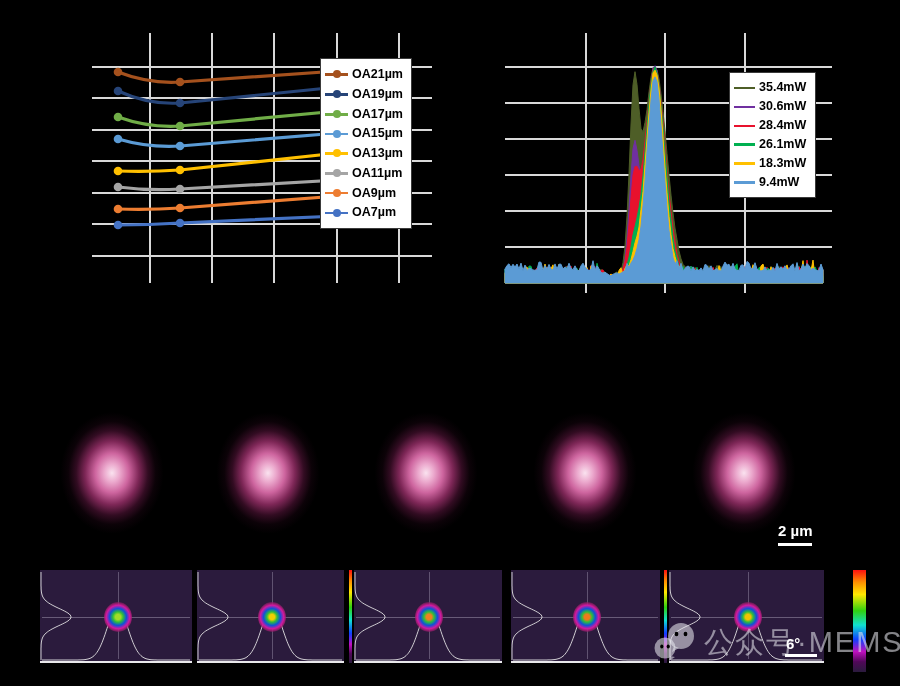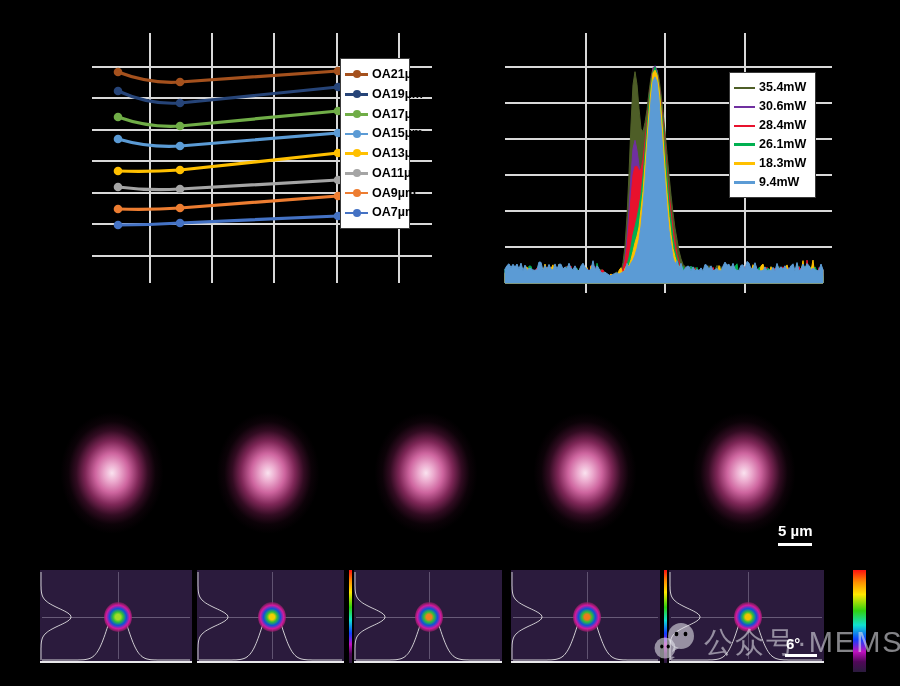--- a/index.html
+++ b/index.html
@@ -84,21 +84,21 @@
         <path d="M118,209 Q149,210 180,208 Q259,202 338,196" fill="none" stroke="#ED7D31" stroke-width="3.2" stroke-linecap="round"></path>
         <circle cx="118" cy="209" r="4.3" fill="#ED7D31"></circle>
         <circle cx="180" cy="208" r="4.3" fill="#ED7D31"></circle>
         <circle cx="338" cy="196" r="4.3" fill="#ED7D31"></circle>
         <path d="M118,225 Q149,225 180,223 Q259,219.5 338,216" fill="none" stroke="#4472C4" stroke-width="3.2" stroke-linecap="round"></path>
         <circle cx="118" cy="225" r="4.3" fill="#4472C4"></circle>
         <circle cx="180" cy="223" r="4.3" fill="#4472C4"></circle>
         <circle cx="338" cy="216" r="4.3" fill="#4472C4"></circle>
       </svg>
   </div>
-  <div id="oa-legend" class="legend" style="left:340px;top:58px;width:70px;height:171px;">
+  <div id="oa-legend" class="legend" style="left:320px;top:58px;width:92px;height:171px;">
       <div class="legend-row">
         <span class="lg-marker">
         <span class="lg-line" style="background:#A5511D"></span>
         <span class="lg-dot" style="background:#A5511D"></span>
         </span>
       <span class="lg-label">OA21µm</span>
       </div>
       <div class="legend-row">
         <span class="lg-marker">
         <span class="lg-line" style="background:#264478"></span>
@@ -214,21 +214,21 @@
       </div>
     </div>
 
   <div id="blobs">
       <div class="blob" style="left: 56px; top: 407px;"></div>
       <div class="blob" style="left: 212px; top: 407px;"></div>
       <div class="blob" style="left: 370px; top: 407px;"></div>
       <div class="blob" style="left: 529px; top: 407px;"></div>
       <div class="blob" style="left: 688px; top: 407px;"></div>
     </div>
-  <div class="sb-label" id="sb5-label" style="left: 778px; top: 523px;">5 µm</div>
+  <div class="sb-label" id="sb5-label" style="left: 778px; top: 523px;">2 µm</div>
   <div class="sb-bar" id="sb5-bar" style="left: 778px; top: 543px; width: 34px; height: 3px;"></div>
 
   <div id="panels">
       <div class="panel" style="left: 40px; width: 152px;">
         <div class="ch-v" style="left:77.52px"></div>
       <div class="ch-h" style="top:47px"></div>
         <svg width="152" height="93" viewBox="0 0 152 93" style="position: absolute; left: 0px; top: 0px;">
           <path d="M1,2 L1.0,2 L1.0,3 L1.0,4 L1.0,5 L1.0,6 L1.0,7 L1.0,8 L1.0,9 L1.0,10 L1.0,11 L1.0,12 L1.0,13 L1.0,14 L1.0,15 L1.0,16 L1.1,17 L1.1,18 L1.1,19 L1.2,20 L1.3,21 L1.4,22 L1.6,23 L1.8,24 L2.1,25 L2.4,26 L2.9,27 L3.5,28 L4.2,29 L5.1,30 L6.1,31 L7.3,32 L8.7,33 L10.3,34 L12.1,35 L14.0,36 L16.0,37 L18.1,38 L20.3,39 L22.4,40 L24.4,41 L26.2,42 L27.9,43 L29.2,44 L30.2,45 L30.8,46 L31.0,47 L30.8,48 L30.2,49 L29.2,50 L27.9,51 L26.2,52 L24.4,53 L22.4,54 L20.3,55 L18.1,56 L16.0,57 L14.0,58 L12.1,59 L10.3,60 L8.7,61 L7.3,62 L6.1,63 L5.1,64 L4.2,65 L3.5,66 L2.9,67 L2.4,68 L2.1,69 L1.8,70 L1.6,71 L1.4,72 L1.3,73 L1.2,74 L1.1,75 L1.1,76 L1.1,77 L1.0,78 L1.0,79 L1.0,80 L1.0,81 L1.0,82 L1.0,83 L1.0,84 L1.0,85 L1.0,86 L1.0,87 L1.0,88 L1.0,89 L1.0,90 " fill="none" stroke="rgba(235,235,235,0.85)" stroke-width="1"></path>
           <path d="M2,90 L2,90.0 L3,90.0 L4,90.0 L5,90.0 L6,90.0 L7,90.0 L8,90.0 L9,90.0 L10,90.0 L11,90.0 L12,90.0 L13,90.0 L14,90.0 L15,90.0 L16,90.0 L17,90.0 L18,90.0 L19,90.0 L20,90.0 L21,90.0 L22,90.0 L23,90.0 L24,90.0 L25,90.0 L26,90.0 L27,90.0 L28,90.0 L29,90.0 L30,90.0 L31,90.0 L32,90.0 L33,90.0 L34,90.0 L35,90.0 L36,90.0 L37,90.0 L38,90.0 L39,89.9 L40,89.9 L41,89.9 L42,89.8 L43,89.8 L44,89.7 L45,89.6 L46,89.4 L47,89.2 L48,89.0 L49,88.7 L50,88.3 L51,87.9 L52,87.3 L53,86.6 L54,85.8 L55,84.8 L56,83.6 L57,82.3 L58,80.8 L59,79.0 L60,77.1 L61,74.9 L62,72.6 L63,70.0 L64,67.3 L65,64.5 L66,61.5 L67,58.5 L68,55.5 L69,52.6 L70,49.8 L71,47.1 L72,44.7 L73,42.6 L74,40.8 L75,39.5 L76,38.5 L77,38.1 L78,38.1 L79,38.5 L80,39.4 L81,40.8 L82,42.5 L83,44.6 L84,47.0 L85,49.7 L86,52.5 L87,55.4 L88,58.4 L89,61.4 L90,64.3 L91,67.2 L92,69.9 L93,72.5 L94,74.8 L95,77.0 L96,78.9 L97,80.7 L98,82.2 L99,83.6 L100,84.7 L101,85.7 L102,86.6 L103,87.3 L104,87.8 L105,88.3 L106,88.7 L107,89.0 L108,89.2 L109,89.4 L110,89.6 L111,89.7 L112,89.8 L113,89.8 L114,89.9 L115,89.9 L116,89.9 L117,90.0 L118,90.0 L119,90.0 L120,90.0 L121,90.0 L122,90.0 L123,90.0 L124,90.0 L125,90.0 L126,90.0 L127,90.0 L128,90.0 L129,90.0 L130,90.0 L131,90.0 L132,90.0 L133,90.0 L134,90.0 L135,90.0 L136,90.0 L137,90.0 L138,90.0 L139,90.0 L140,90.0 L141,90.0 L142,90.0 L143,90.0 L144,90.0 L145,90.0 L146,90.0 L147,90.0 L148,90.0 L149,90.0 L150,90.0 " fill="none" stroke="rgba(235,235,235,0.85)" stroke-width="1"></path>
         </svg>

